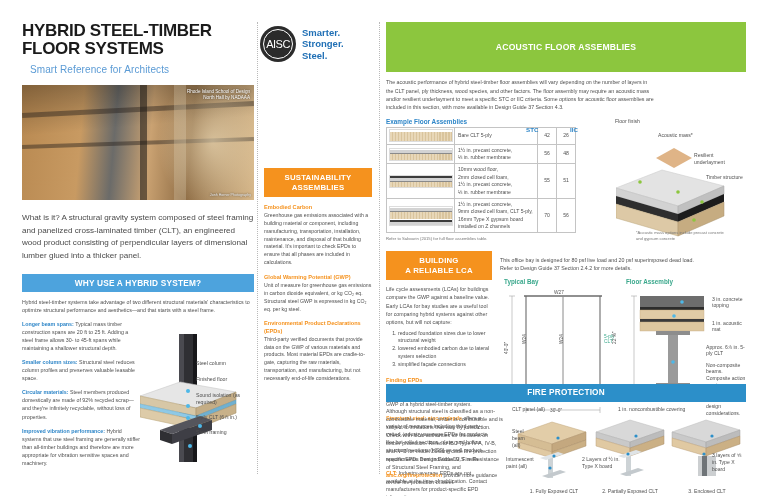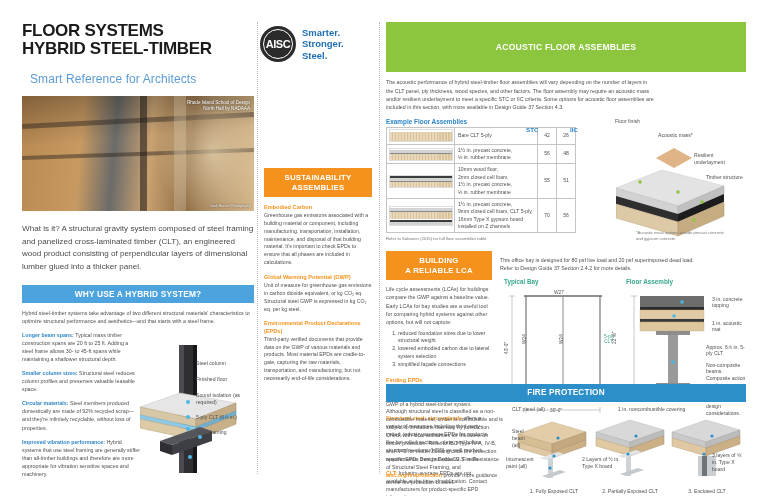--- a/index.html
+++ b/index.html
@@ -18,33 +18,33 @@
   .col-mid   { position: absolute; left: 264px; top: 22px; width: 108px; }
   .col-right { position: absolute; left: 386px; top: 22px; width: 360px; }
 
   .vdivider { position: absolute; top: 22px; height: 452px; border-left: 1px dotted #b9b9b9; }
 
   
   .title {
     font-size: 17px; font-weight: bold; line-height: 1.08;
     letter-spacing: -0.3px; color: #1b1b1b;
   }
-  .subtitle { font-size: 12px; color: #5b9bd5; margin-top: 13px; letter-spacing: .1px; padding-left: 8px; }
+  .subtitle { font-size: 10px; color: #5b9bd5; margin-top: 5px; letter-spacing: .1px; padding-left: 8px; }
 
   .logo-wrap { position: absolute; left: 258px; top: 26px; display: flex; align-items: center; gap: 6px; }
   .aisc-seal {
     width: 36px; height: 36px; border-radius: 50%;
     background: #2b2b2b; position: relative;
     display: flex; align-items: center; justify-content: center;
   }
   .aisc-seal::before {
     content: ""; position: absolute; inset: 3px;
     border-radius: 50%; border: 1.4px solid #ffffff;
   }
-  .aisc-seal span { color: #fff; font-size: 11px; font-weight: bold; letter-spacing: -0.5px; z-index: 2; }
+  .aisc-seal span { color: #fff; font-size: 11px; font-weight: normal; letter-spacing: -0.5px; z-index: 2; }
   .tagline { font-size: 9.5px; font-weight: bold; color: #1f6fb5; line-height: 1.18; }
   .tagline div:nth-child(3) { color: #1f6fb5; }
 
   
   .hero {
     margin-top: 10px; width: 232px; height: 115px; position: relative;
     background:
       linear-gradient(175deg, rgba(0,0,0,.30), rgba(0,0,0,0) 38%),
       linear-gradient(95deg, #b98a52 0%, #c89a62 26%, #6b6b69 40%, #caa272 55%, #8e6c44 72%, #d8b98c 100%);
     overflow: hidden;
@@ -126,22 +126,22 @@
 <body>
 
 <div class="page">
 
   <div class="vdivider" style="left:257px;"></div>
   <div class="vdivider" style="left:379px;"></div>
 
   <div class="col-left">
 
     <div class="title">
+      <div>HYBRID STEEL-TIMBER</div>
       <div>FLOOR SYSTEMS</div>
-      <div>HYBRID STEEL-TIMBER</div>
     </div>
     <div class="subtitle">Smart Reference for Architects</div>
 
     <div class="hero">
       <div class="beam b1"></div>
       <div class="beam b2"></div>
       <div class="beam b3"></div>
       <div class="beam b4"></div>
       <div class="glow"></div>
       <div class="photo-credit">

